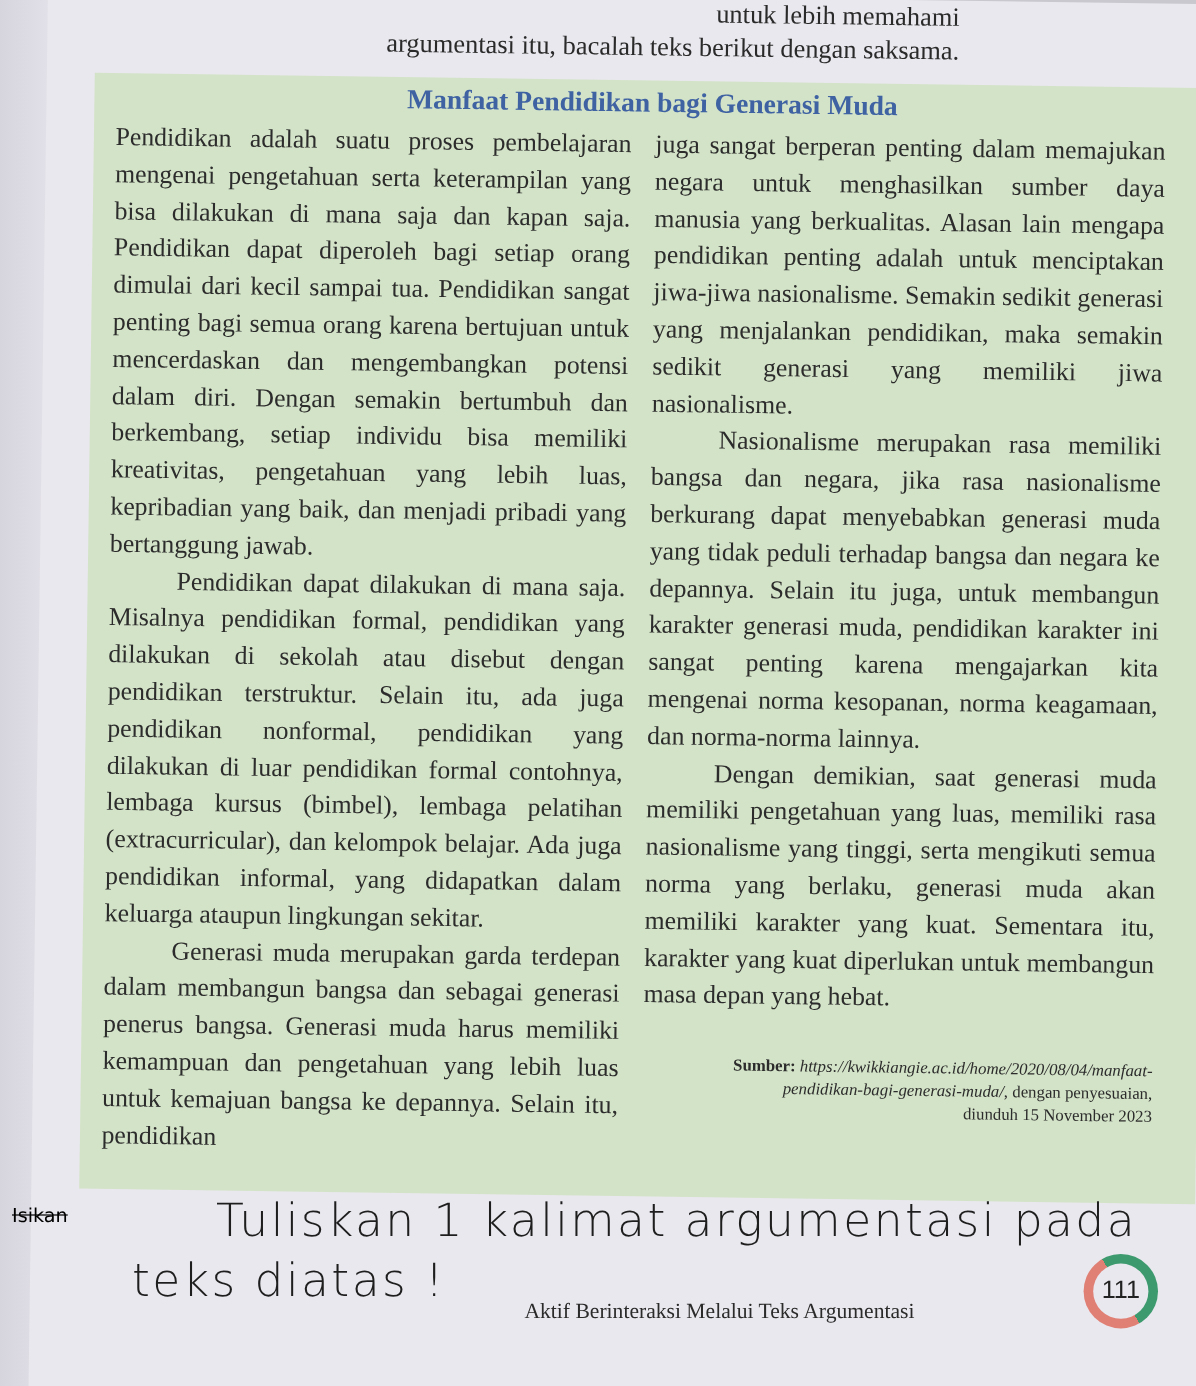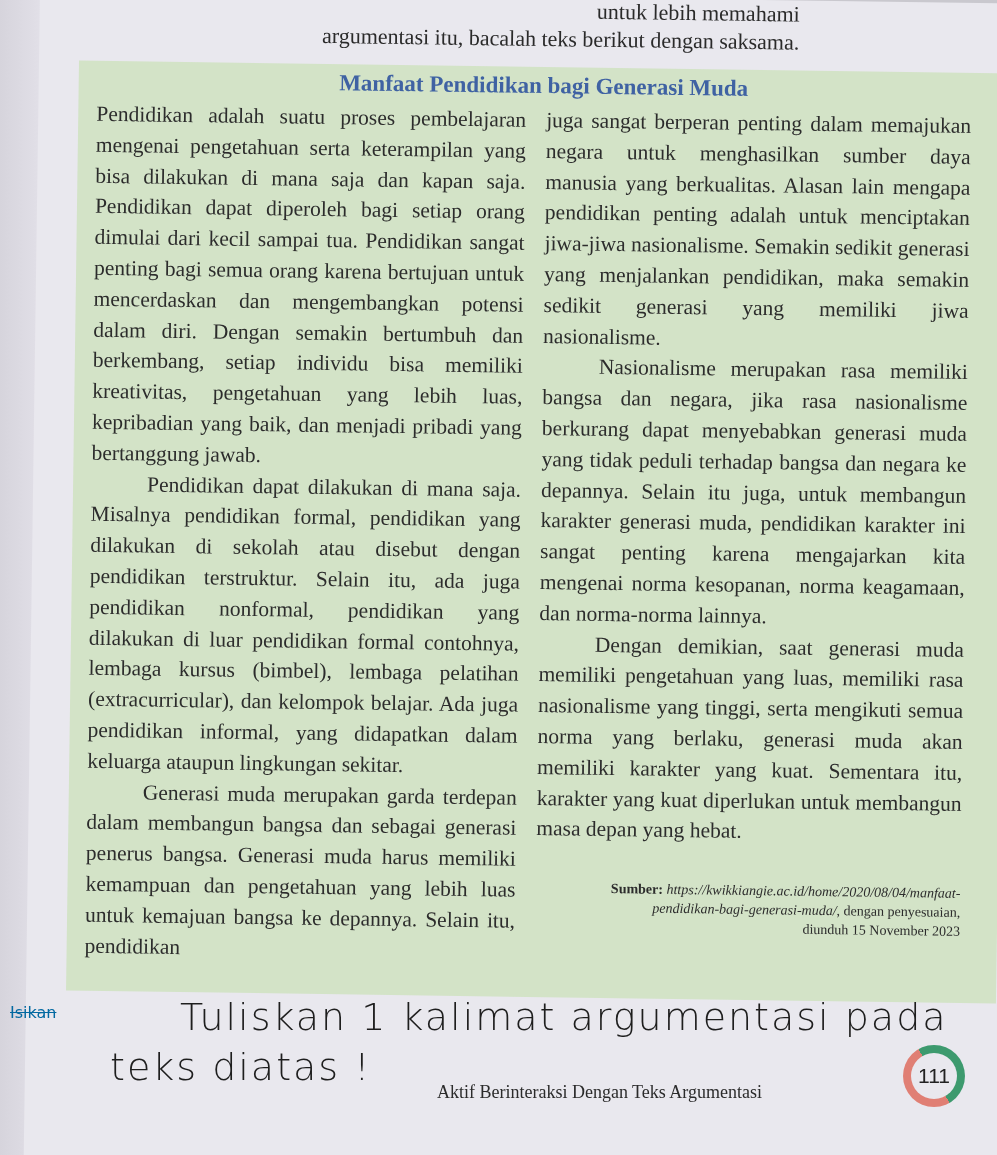--- a/index.html
+++ b/index.html
@@ -42,21 +42,21 @@
   .source {
     margin-top: 34px; font-size: 14px; line-height: 19px; text-align: right; color: #2c2c2c;
   }
   .source b { font-weight: bold; margin-left: 36px; }
   .source i { font-style: italic; }
   .handwriting {
     position: absolute; font-family: "DejaVu Sans", sans-serif; color: #1e1e1e;
     font-weight: 300; letter-spacing: 2px;
   }
   .hw-strike {
-    position: absolute; left: 10px; top: 1003px; font-size: 16px; color: #0369a1;
+    position: absolute; left: 10px; top: 1003px; font-size: 16px; color: #000000;
     text-decoration: line-through; font-family: "DejaVu Sans", sans-serif;
   }
   .hw-line1 { left: 180px; top: 995px; font-size: 38px; }
   .hw-line2 { left: 110px; top: 1045px; font-size: 38px; }
   .footer-text {
     position: absolute; left: 437px; top: 1082px; font-size: 18px; color: #2b2b2b;
   }
   .page-badge {
     position: absolute; left: 903px; top: 1045px; width: 62px; height: 62px;
     border-radius: 50%;
@@ -101,17 +101,17 @@
         <span>diunduh 15 November 2023</span>
       </div>
     </div>
   </div>
 </div>
 
 <div class="hw-strike">Isikan</div>
 <div class="handwriting hw-line1">Tuliskan 1 kalimat argumentasi pada</div>
 <div class="handwriting hw-line2">teks diatas !</div>
 
-<div class="footer-text">Aktif Berinteraksi Dengan Teks Argumentasi</div>
+<div class="footer-text">Aktif Berinteraksi Melalui Teks Argumentasi</div>
 
 <div class="page-badge">
   <div class="page-badge-inner">111</div>
 </div>
 
 </body></html>

